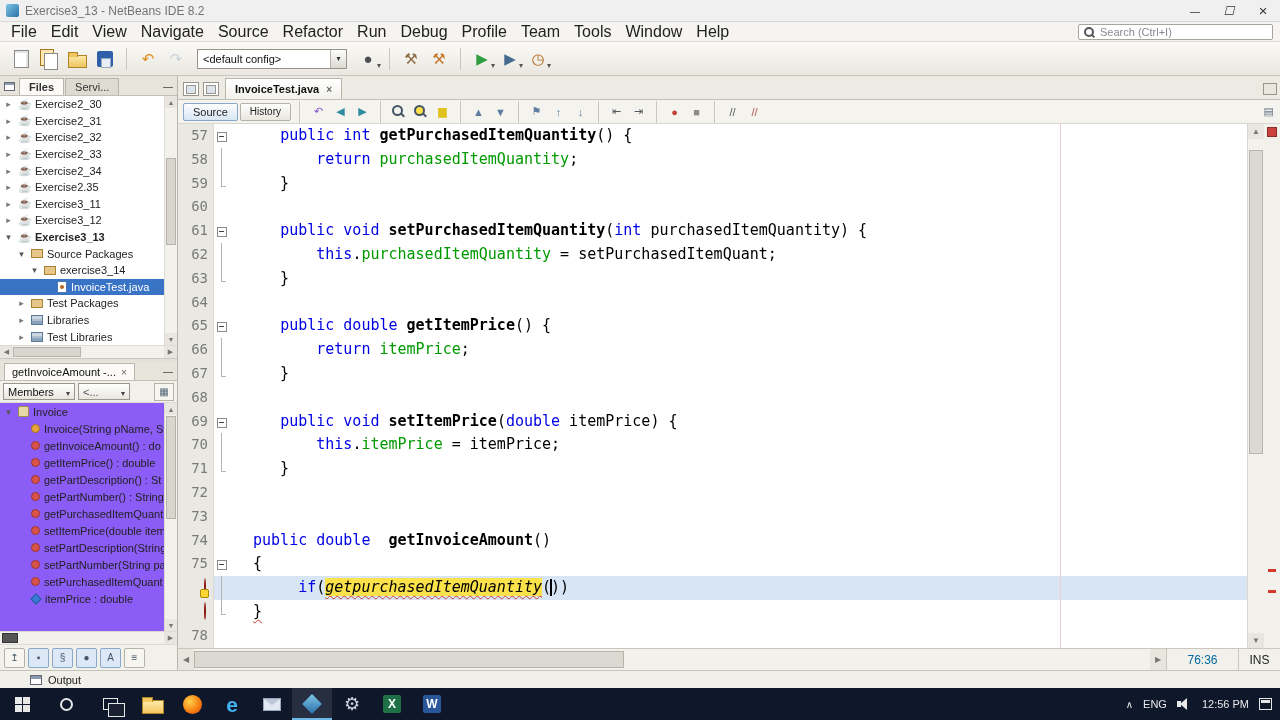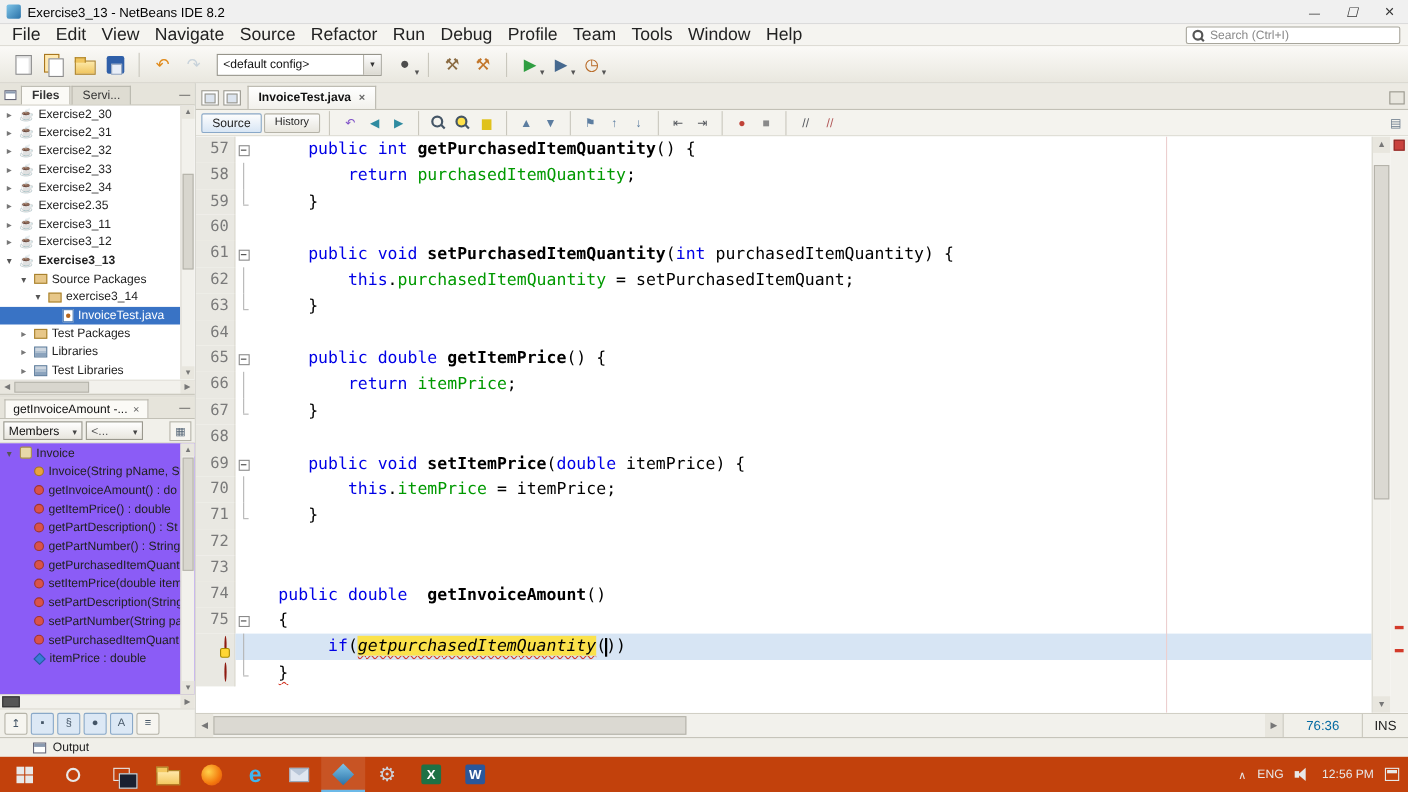--- a/index.html
+++ b/index.html
@@ -3,21 +3,21 @@
 <meta charset="utf-8">
 <style>
   *{box-sizing:border-box;margin:0;padding:0;}
   html,body{width:1280px;height:720px;overflow:hidden;}
   body{font-family:"Liberation Sans",sans-serif;font-size:12px;color:#111;background:#888;}
   .window{position:relative;width:1280px;height:720px;background:#f0efeb;overflow:hidden;}
 
   
   .titlebar{position:absolute;top:0;left:0;right:0;height:22px;background:#f0f0f0;border-bottom:1px solid #d9d9d9;display:flex;align-items:center;padding-left:6px;}
   .nb-mini{width:13px;height:13px;background:linear-gradient(135deg,#7fc4e8,#2a72a8);border-radius:2px;margin-right:6px;flex:none;}
-  .tb-title{font-size:12px;color:#000000;}
+  .tb-title{font-size:12px;color:#737373;}
   .winbtns{margin-left:auto;display:flex;height:22px;}
   .wbtn{width:34px;display:flex;align-items:center;justify-content:center;font-size:12px;color:#333;}
   .gl-min::before{content:"—";font-size:10px;}
   .gl-max::before{content:"☐";font-size:12px;}
   .gl-close::before{content:"×";font-size:15px;}
 
   
   .menubar{position:absolute;top:22px;left:0;right:0;height:20px;background:#f5f4f0;border-bottom:1px solid #dcdad2;display:flex;align-items:center;padding:0 4px;}
   .menu-item{padding:2px 7px;font-size:16px;color:#222;}
   .searchbox{margin-left:auto;width:195px;height:16px;background:#fff;border:1px solid #a8a69c;border-radius:2px;display:flex;align-items:center;padding:0 4px;gap:5px;margin-right:3px;}
@@ -166,21 +166,21 @@
   .ed-pos{width:72px;border-left:1px solid #c9c7bd;display:flex;align-items:center;justify-content:center;font-size:12px;color:#0369a1;}
   .ed-mode{width:42px;border-left:1px solid #c9c7bd;display:flex;align-items:center;justify-content:center;font-size:12px;color:#222;}
 
   
   .outputbar{position:absolute;left:0;right:0;bottom:32px;height:18px;background:#f0efe9;border-top:1px solid #c6c4ba;display:flex;align-items:center;padding-left:30px;gap:6px;}
   .out-ico{width:12px;height:10px;border:1px solid #667;background:#fff;position:relative;flex:none;}
   .out-ico::before{content:"";position:absolute;left:0;top:0;right:0;height:3px;background:#8a9ab0;}
   .out-label{font-size:11px;color:#222;}
 
   
-  .taskbar{position:absolute;left:0;right:0;bottom:0;height:32px;background:#c2410c;display:flex;align-items:stretch;color:#e8e8e8;}
+  .taskbar{position:absolute;left:0;right:0;bottom:0;height:32px;background:#0f172a;display:flex;align-items:stretch;color:#e8e8e8;}
   .tb-btn{width:44px;display:flex;align-items:center;justify-content:center;position:relative;}
   .start-grid{width:15px;height:15px;background:
     linear-gradient(#e8e8e8,#e8e8e8) 0 0/7px 7px no-repeat,
     linear-gradient(#e8e8e8,#e8e8e8) 8px 0/7px 7px no-repeat,
     linear-gradient(#e8e8e8,#e8e8e8) 0 8px/7px 7px no-repeat,
     linear-gradient(#e8e8e8,#e8e8e8) 8px 8px/7px 7px no-repeat;}
   .circ{width:13px;height:13px;border:2px solid #e8e8e8;border-radius:50%;}
   .tview{width:15px;height:12px;border:1px solid #e8e8e8;position:relative;}
   .tview::after{content:"";position:absolute;left:4px;top:4px;width:15px;height:12px;border:1px solid #e8e8e8;background:#1a2030;}
   .tb-app{width:40px;display:flex;align-items:center;justify-content:center;position:relative;}
@@ -625,20 +625,25 @@
             <div class="row cur">
               <div class="gut"><span class="gerr hint"></span></div>
               <div class="fold line"></div>
               <div class="code"><span>      </span><span class="k">if</span><span>(</span><span class="occ">getpurchasedItemQuantity</span><span>(</span><span class="caret"></span><span>)</span><span>)</span></div>
             </div>
             <div class="row">
               <div class="gut"><span class="gerr"></span></div>
               <div class="fold end"></div>
               <div class="code"><span> </span><span class="errt">}</span></div>
             </div>
+            <div class="row">
+              <div class="gut">78</div>
+              <div class="fold"></div>
+              <div class="code"></div>
+            </div>
           </div>
         <div class="margin-line"></div>
         <div class="ed-vsb">
           <span class="ua"></span>
           <span class="da"></span>
           <span class="thumb"></span>
         </div>
         <div class="stripe">
           <span class="stripe-top"></span>
           <span class="smark" style="top:85%"></span>

